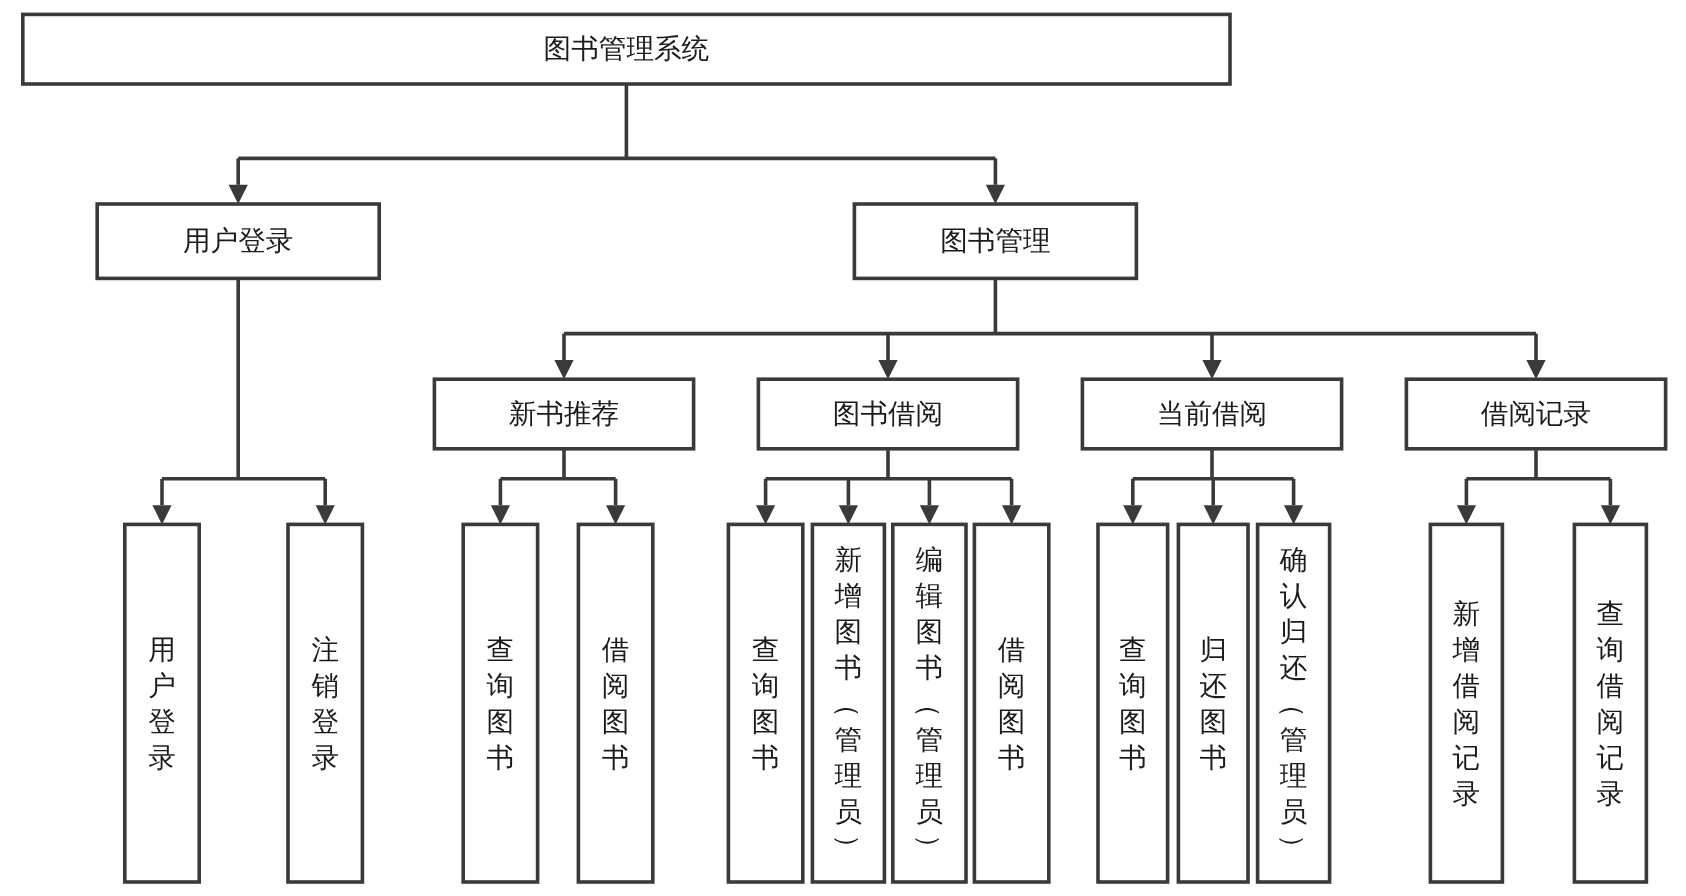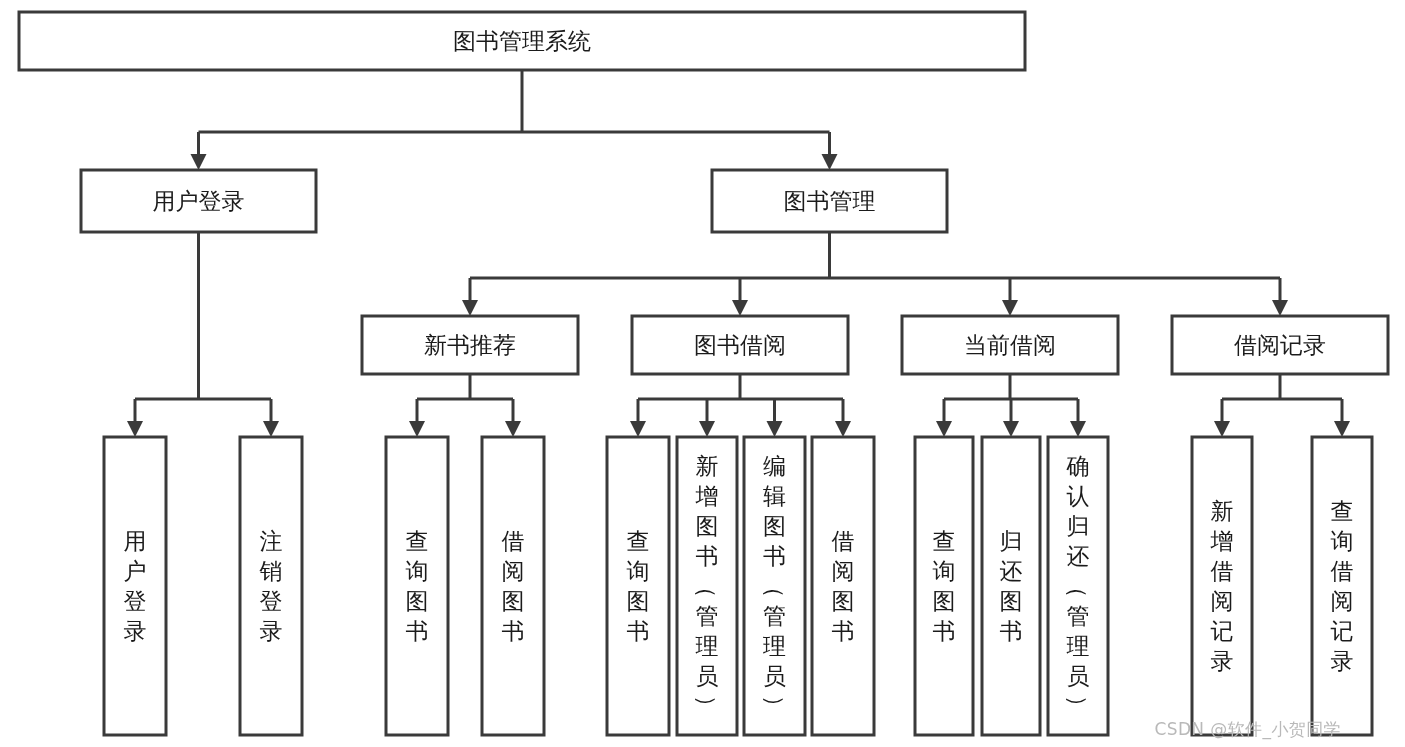--- a/index.html
+++ b/index.html
@@ -227,14 +227,13 @@
           <rect class="node-rect" x="1312" y="437" width="60" height="298"></rect>
           <text class="node-label-v" x="1342" y="519.4">查</text>
           <text class="node-label-v" x="1342" y="549.4">询</text>
           <text class="node-label-v" x="1342" y="579.4">借</text>
           <text class="node-label-v" x="1342" y="609.4">阅</text>
           <text class="node-label-v" x="1342" y="639.4">记</text>
           <text class="node-label-v" x="1342" y="669.4">录</text>
         </g>
       </g>
   </svg>
-  <div class="watermark">CSDN @软件_小贺同学</div>
 </div>
 
 </body></html>

